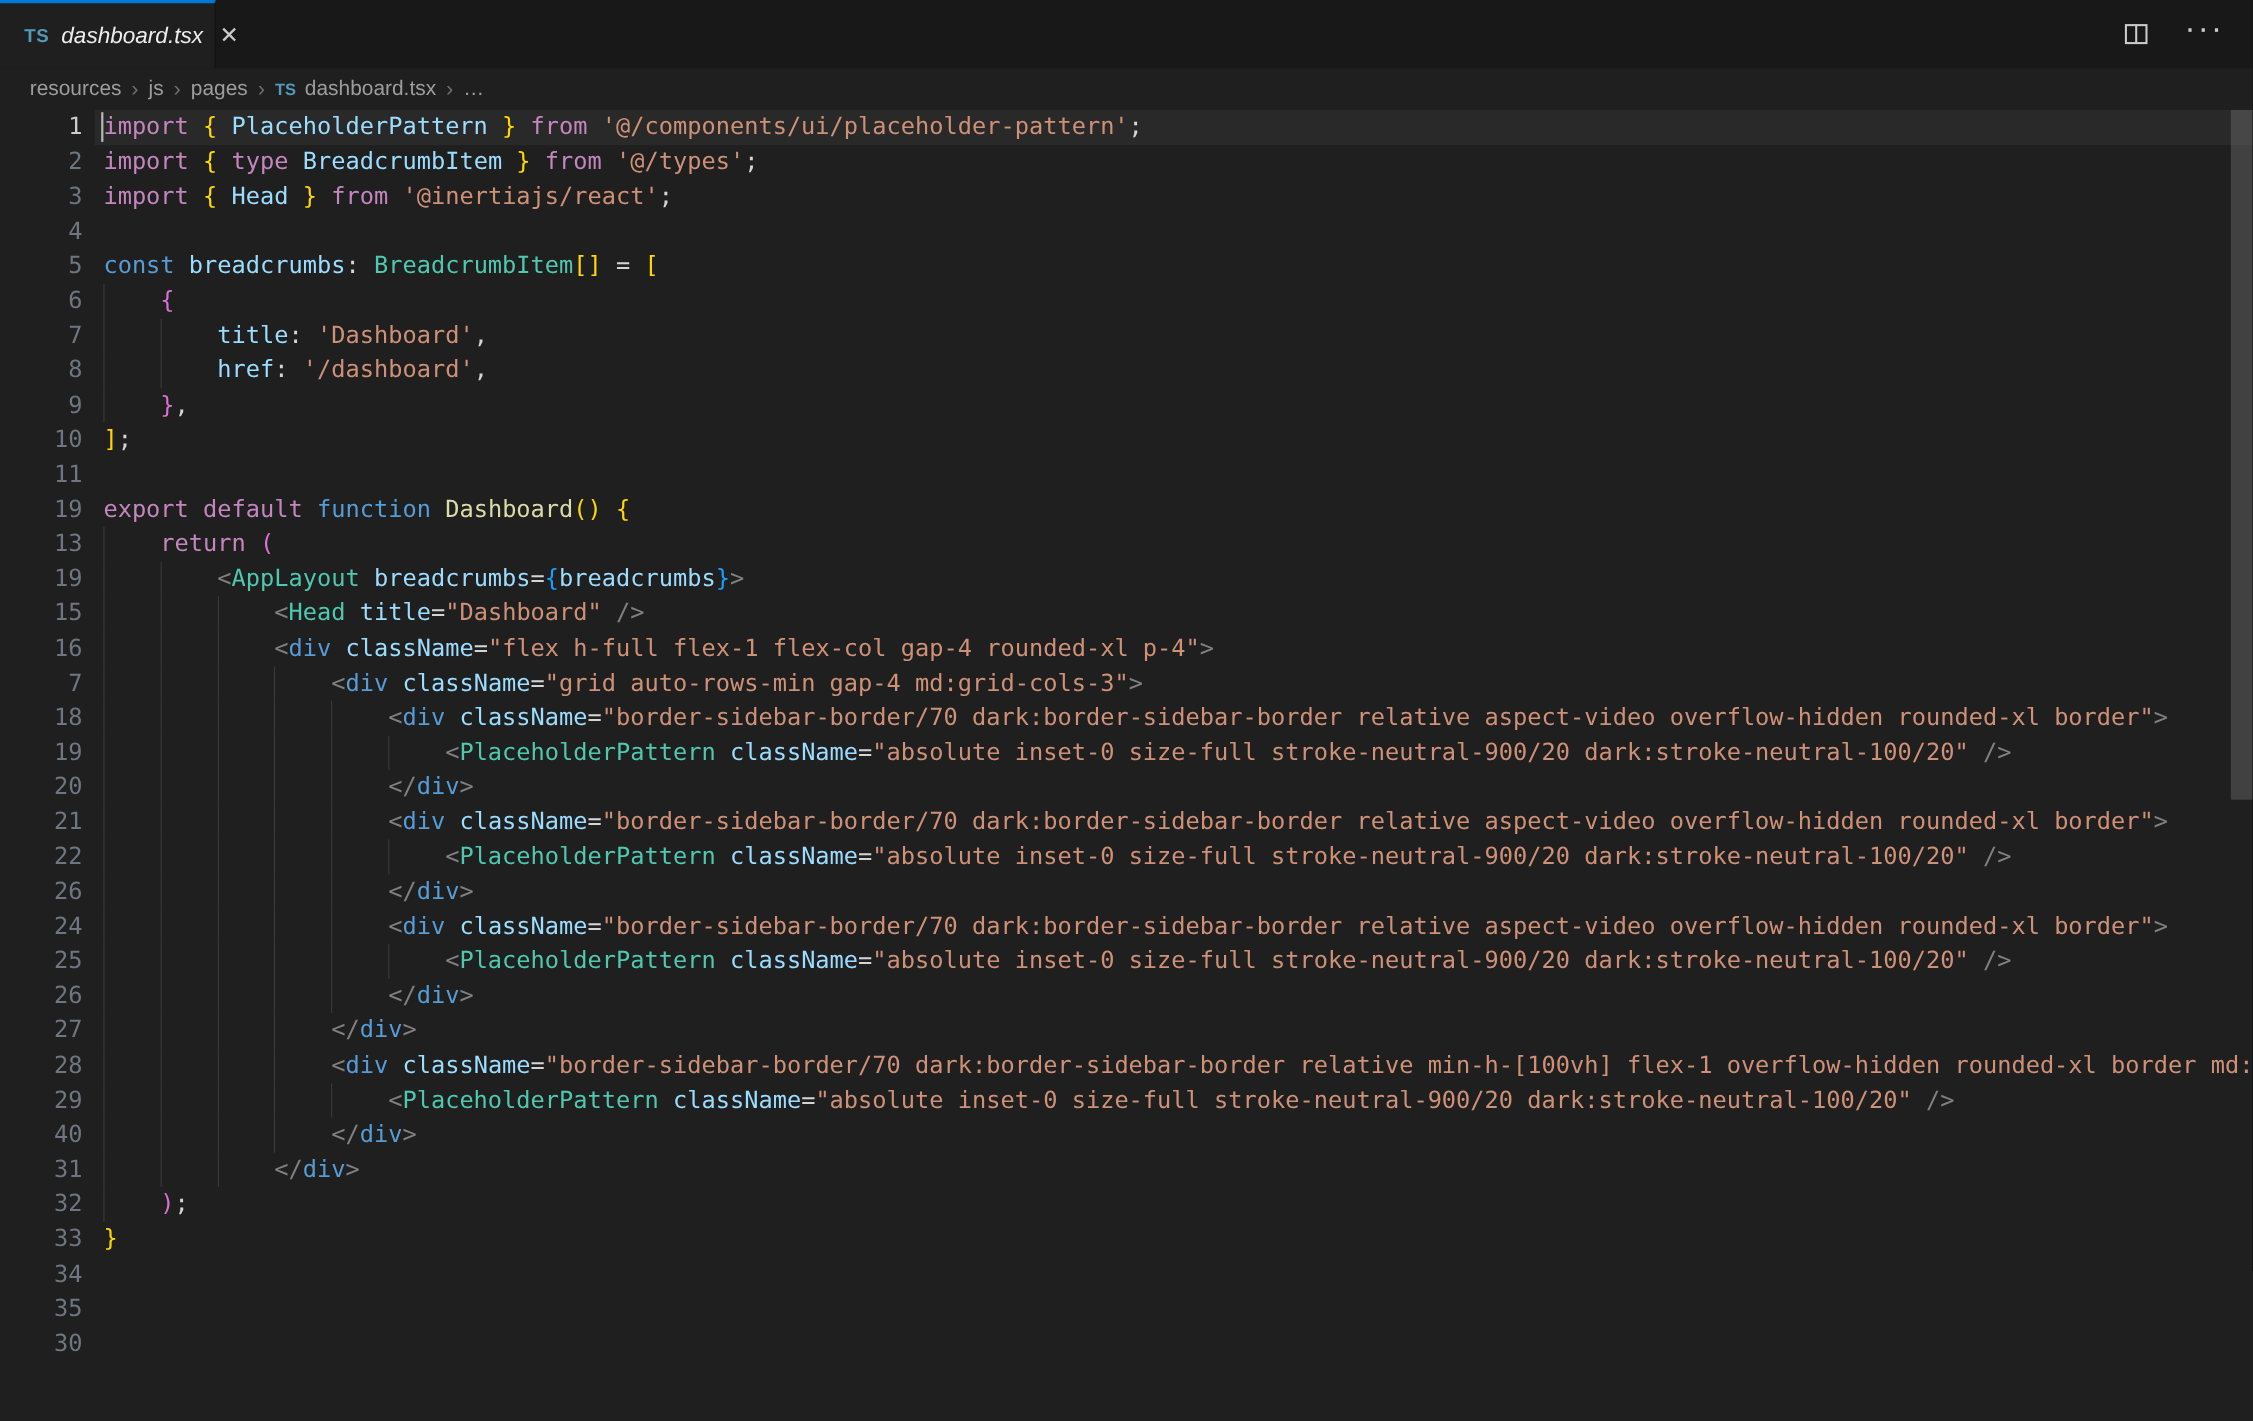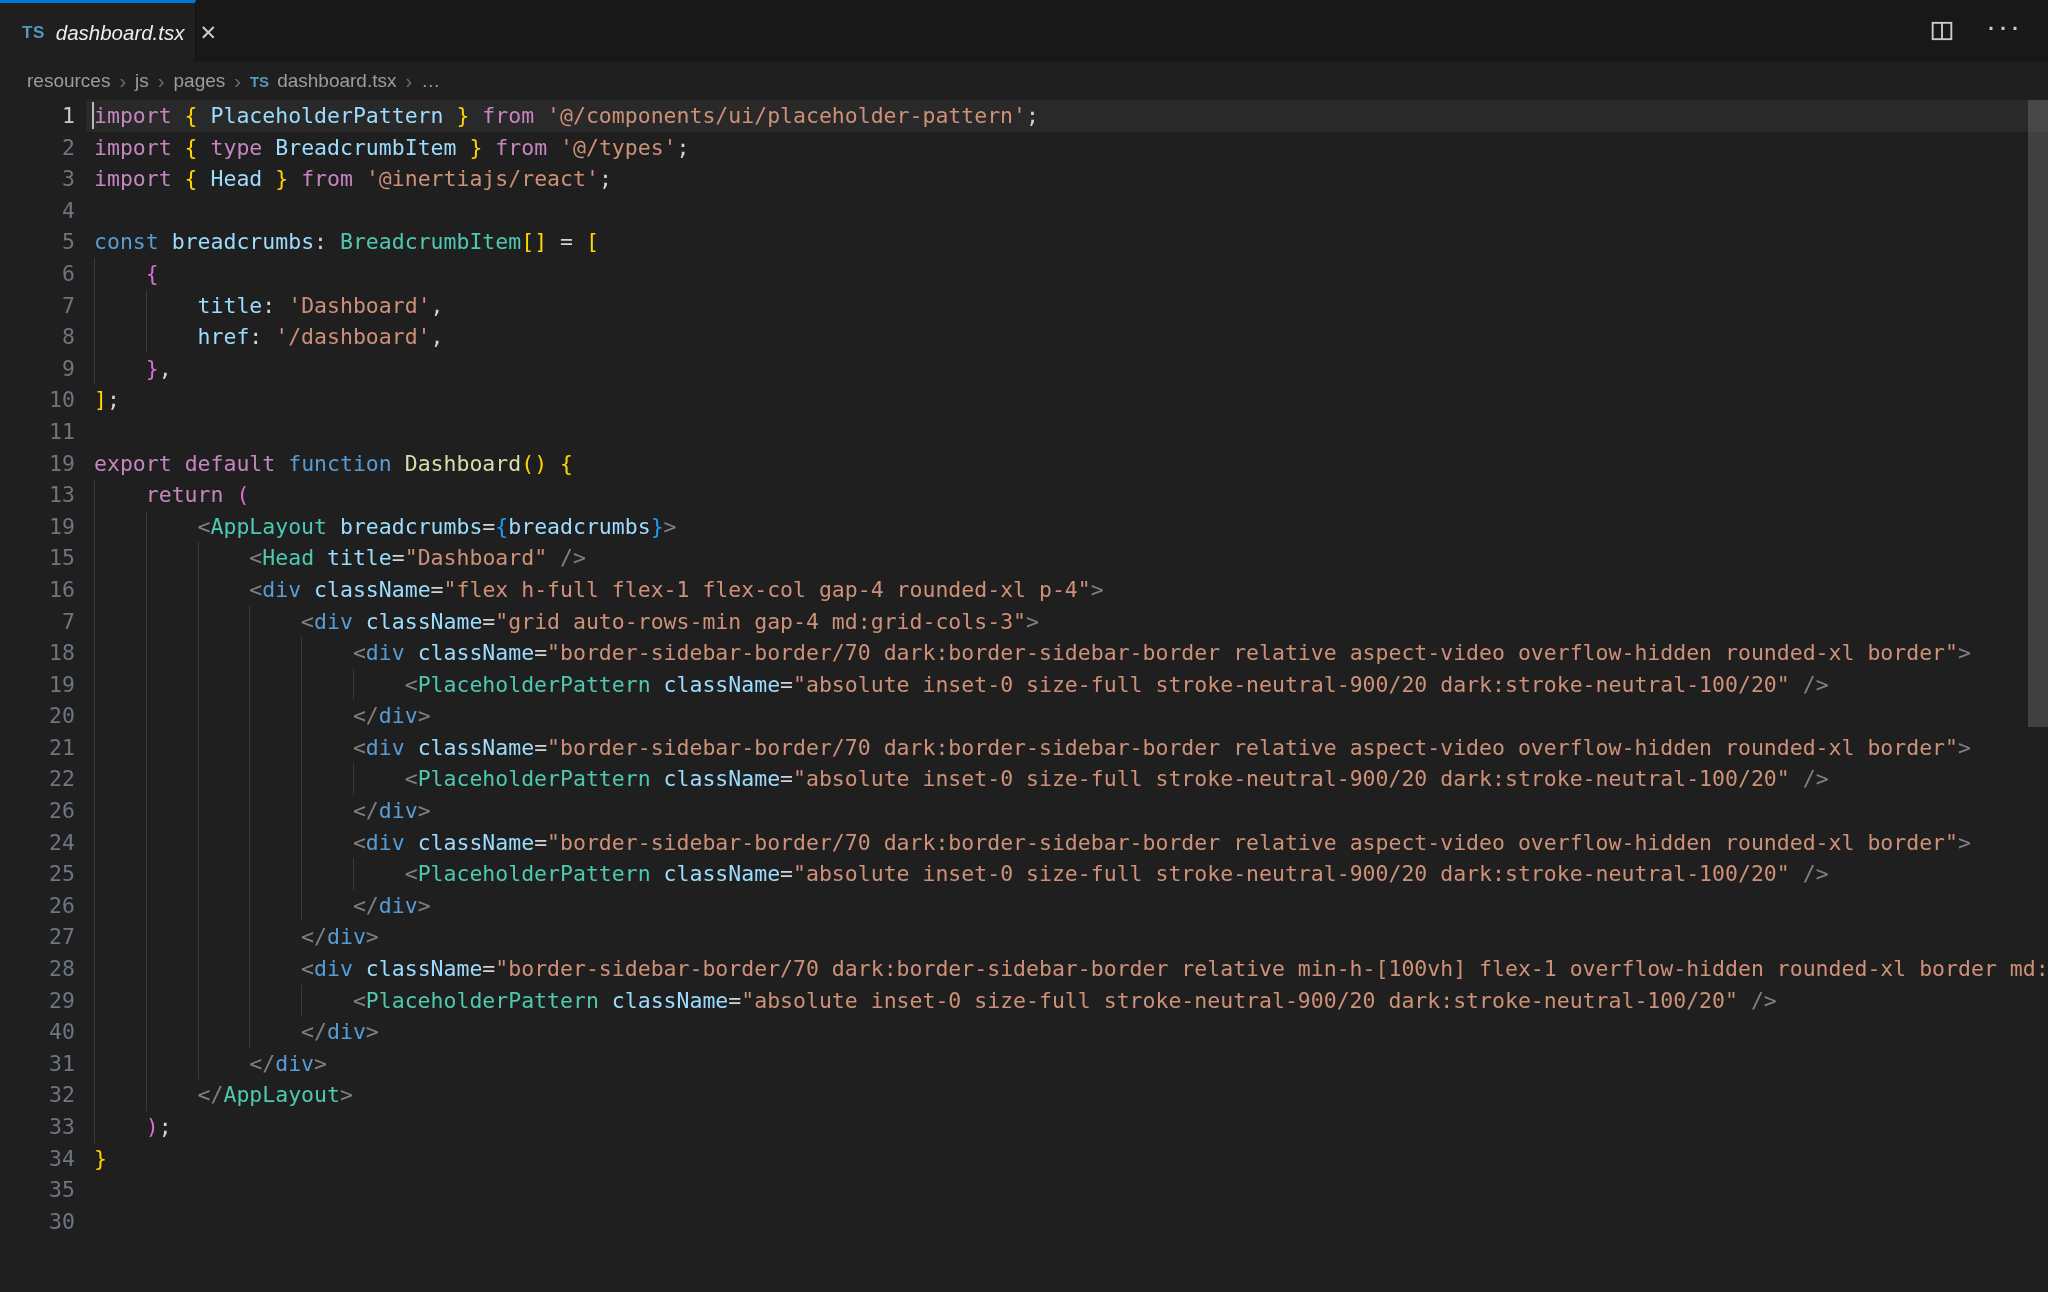--- a/index.html
+++ b/index.html
@@ -162,21 +162,20 @@
         <div class="code-line"><span class="guide" style="left: calc(0ch + 94px);"></span><span class="guide" style="left: calc(4ch + 94px);"></span><span class="guide" style="left: calc(8ch + 94px);"></span><span class="guide" style="left: calc(12ch + 94px);"></span><span class="guide" style="left: calc(16ch + 94px);"></span><span class="guide" style="left: calc(20ch + 94px);"></span><span style="color: rgb(212, 212, 212);">                        </span><span style="color: rgb(128, 128, 128);">&lt;</span><span style="color: rgb(78, 201, 176);">PlaceholderPattern</span><span style="color: rgb(212, 212, 212);"> </span><span style="color: rgb(156, 220, 254);">className</span><span style="color: rgb(212, 212, 212);">=</span><span style="color: rgb(206, 145, 120);">"absolute inset-0 size-full stroke-neutral-900/20 dark:stroke-neutral-100/20"</span><span style="color: rgb(212, 212, 212);"> </span><span style="color: rgb(128, 128, 128);">/&gt;</span></div>
         <div class="code-line"><span class="guide" style="left: calc(0ch + 94px);"></span><span class="guide" style="left: calc(4ch + 94px);"></span><span class="guide" style="left: calc(8ch + 94px);"></span><span class="guide" style="left: calc(12ch + 94px);"></span><span class="guide" style="left: calc(16ch + 94px);"></span><span style="color: rgb(212, 212, 212);">                    </span><span style="color: rgb(128, 128, 128);">&lt;/</span><span style="color: rgb(86, 156, 214);">div</span><span style="color: rgb(128, 128, 128);">&gt;</span></div>
         <div class="code-line"><span class="guide" style="left: calc(0ch + 94px);"></span><span class="guide" style="left: calc(4ch + 94px);"></span><span class="guide" style="left: calc(8ch + 94px);"></span><span class="guide" style="left: calc(12ch + 94px);"></span><span class="guide" style="left: calc(16ch + 94px);"></span><span style="color: rgb(212, 212, 212);">                    </span><span style="color: rgb(128, 128, 128);">&lt;</span><span style="color: rgb(86, 156, 214);">div</span><span style="color: rgb(212, 212, 212);"> </span><span style="color: rgb(156, 220, 254);">className</span><span style="color: rgb(212, 212, 212);">=</span><span style="color: rgb(206, 145, 120);">"border-sidebar-border/70 dark:border-sidebar-border relative aspect-video overflow-hidden rounded-xl border"</span><span style="color: rgb(128, 128, 128);">&gt;</span></div>
         <div class="code-line"><span class="guide" style="left: calc(0ch + 94px);"></span><span class="guide" style="left: calc(4ch + 94px);"></span><span class="guide" style="left: calc(8ch + 94px);"></span><span class="guide" style="left: calc(12ch + 94px);"></span><span class="guide" style="left: calc(16ch + 94px);"></span><span class="guide" style="left: calc(20ch + 94px);"></span><span style="color: rgb(212, 212, 212);">                        </span><span style="color: rgb(128, 128, 128);">&lt;</span><span style="color: rgb(78, 201, 176);">PlaceholderPattern</span><span style="color: rgb(212, 212, 212);"> </span><span style="color: rgb(156, 220, 254);">className</span><span style="color: rgb(212, 212, 212);">=</span><span style="color: rgb(206, 145, 120);">"absolute inset-0 size-full stroke-neutral-900/20 dark:stroke-neutral-100/20"</span><span style="color: rgb(212, 212, 212);"> </span><span style="color: rgb(128, 128, 128);">/&gt;</span></div>
         <div class="code-line"><span class="guide" style="left: calc(0ch + 94px);"></span><span class="guide" style="left: calc(4ch + 94px);"></span><span class="guide" style="left: calc(8ch + 94px);"></span><span class="guide" style="left: calc(12ch + 94px);"></span><span class="guide" style="left: calc(16ch + 94px);"></span><span style="color: rgb(212, 212, 212);">                    </span><span style="color: rgb(128, 128, 128);">&lt;/</span><span style="color: rgb(86, 156, 214);">div</span><span style="color: rgb(128, 128, 128);">&gt;</span></div>
         <div class="code-line"><span class="guide" style="left: calc(0ch + 94px);"></span><span class="guide" style="left: calc(4ch + 94px);"></span><span class="guide" style="left: calc(8ch + 94px);"></span><span class="guide" style="left: calc(12ch + 94px);"></span><span style="color: rgb(212, 212, 212);">                </span><span style="color: rgb(128, 128, 128);">&lt;/</span><span style="color: rgb(86, 156, 214);">div</span><span style="color: rgb(128, 128, 128);">&gt;</span></div>
         <div class="code-line"><span class="guide" style="left: calc(0ch + 94px);"></span><span class="guide" style="left: calc(4ch + 94px);"></span><span class="guide" style="left: calc(8ch + 94px);"></span><span class="guide" style="left: calc(12ch + 94px);"></span><span style="color: rgb(212, 212, 212);">                </span><span style="color: rgb(128, 128, 128);">&lt;</span><span style="color: rgb(86, 156, 214);">div</span><span style="color: rgb(212, 212, 212);"> </span><span style="color: rgb(156, 220, 254);">className</span><span style="color: rgb(212, 212, 212);">=</span><span style="color: rgb(206, 145, 120);">"border-sidebar-border/70 dark:border-sidebar-border relative min-h-[100vh] flex-1 overflow-hidden rounded-xl border md:min-h-min"</span></div>
         <div class="code-line"><span class="guide" style="left: calc(0ch + 94px);"></span><span class="guide" style="left: calc(4ch + 94px);"></span><span class="guide" style="left: calc(8ch + 94px);"></span><span class="guide" style="left: calc(12ch + 94px);"></span><span class="guide" style="left: calc(16ch + 94px);"></span><span style="color: rgb(212, 212, 212);">                    </span><span style="color: rgb(128, 128, 128);">&lt;</span><span style="color: rgb(78, 201, 176);">PlaceholderPattern</span><span style="color: rgb(212, 212, 212);"> </span><span style="color: rgb(156, 220, 254);">className</span><span style="color: rgb(212, 212, 212);">=</span><span style="color: rgb(206, 145, 120);">"absolute inset-0 size-full stroke-neutral-900/20 dark:stroke-neutral-100/20"</span><span style="color: rgb(212, 212, 212);"> </span><span style="color: rgb(128, 128, 128);">/&gt;</span></div>
         <div class="code-line"><span class="guide" style="left: calc(0ch + 94px);"></span><span class="guide" style="left: calc(4ch + 94px);"></span><span class="guide" style="left: calc(8ch + 94px);"></span><span class="guide" style="left: calc(12ch + 94px);"></span><span style="color: rgb(212, 212, 212);">                </span><span style="color: rgb(128, 128, 128);">&lt;/</span><span style="color: rgb(86, 156, 214);">div</span><span style="color: rgb(128, 128, 128);">&gt;</span></div>
         <div class="code-line"><span class="guide" style="left: calc(0ch + 94px);"></span><span class="guide" style="left: calc(4ch + 94px);"></span><span class="guide" style="left: calc(8ch + 94px);"></span><span style="color: rgb(212, 212, 212);">            </span><span style="color: rgb(128, 128, 128);">&lt;/</span><span style="color: rgb(86, 156, 214);">div</span><span style="color: rgb(128, 128, 128);">&gt;</span></div>
-        <div class="code-line"><span class="guide" style="left: calc(0ch + 94px);"></span><span class="guide" style="left: calc(4ch + 94px);"></span><span style="color: rgb(212, 212, 212);">        </span><span style="color: rgb(128, 128, 128);">&lt;/</span><span style="color: rgb(78, 201, 176);">AppLayout</span><span style="color: rgb(128, 128, 128);">&gt;</span></div>
         <div class="code-line"><span class="guide" style="left: calc(0ch + 94px);"></span><span style="color: rgb(212, 212, 212);">    </span><span style="color: rgb(218, 112, 214);">)</span><span style="color: rgb(212, 212, 212);">;</span></div>
         <div class="code-line"><span style="color: rgb(255, 215, 0);">}</span></div>
         <div class="code-line"></div>
       </div>
     <div class="scrollbar"></div>
   </div>
 
 </div>
 
 </body></html>

